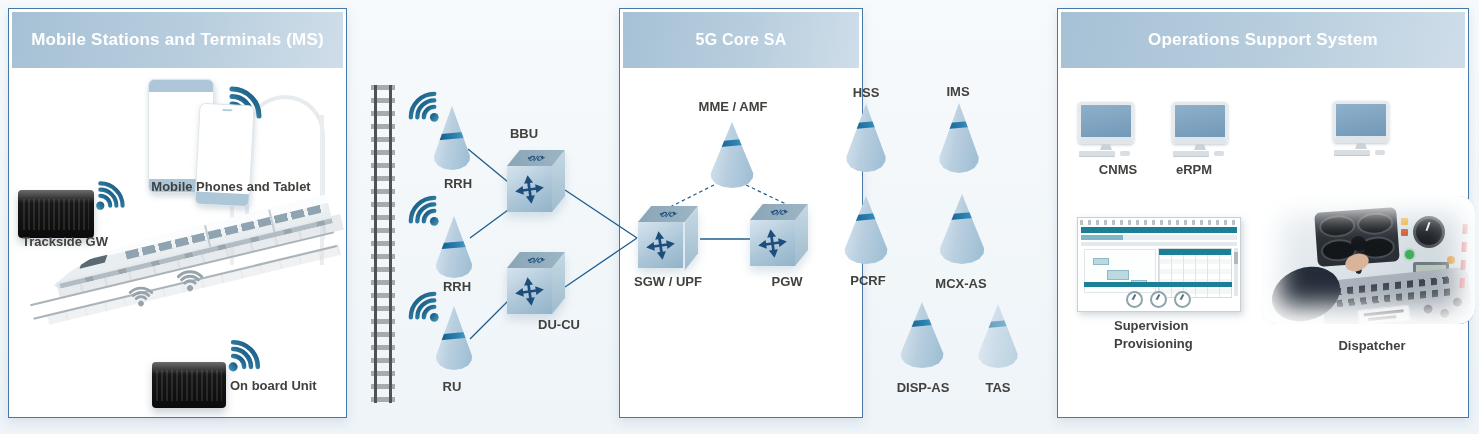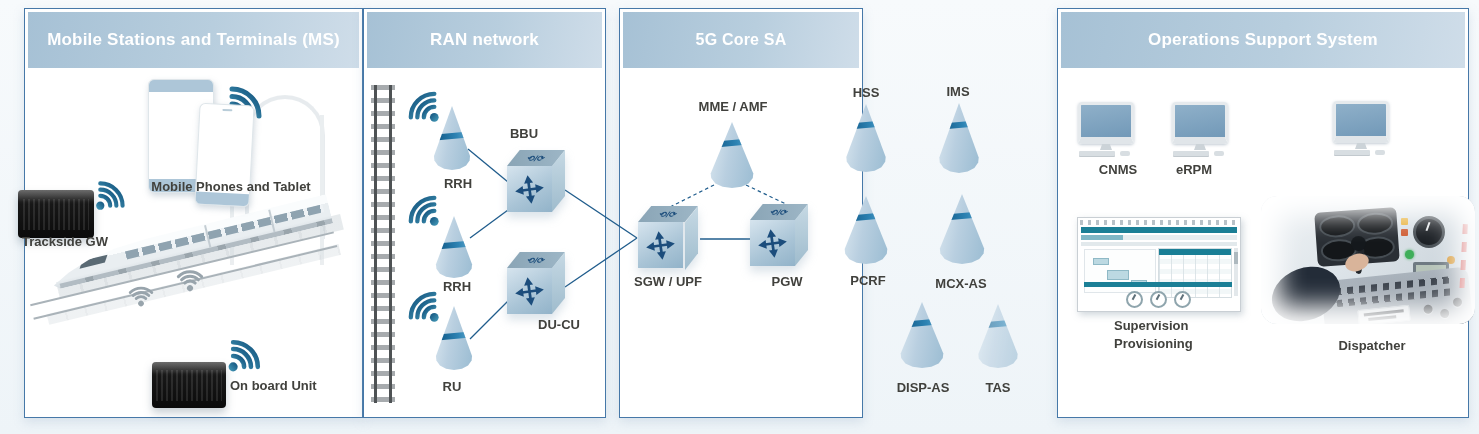--- a/index.html
+++ b/index.html
@@ -11,21 +11,21 @@
   #stage{
     position:relative;width:1479px;height:434px;overflow:hidden;
     background:linear-gradient(180deg,#f7fafc,#eef4f8);
   }
   
   .panel{
     position:absolute;top:8px;height:410px;background:#ffffff;
     border:1px solid #4678a8;box-sizing:border-box;
     box-shadow:0 4px 10px rgba(140,165,190,.25);
   }
-  .panel-ms{left:24px;width:339px;}
+  .panel-ms{left:8px;width:339px;}
   .panel-ran{left:363px;width:243px;}
   .panel-core{left:619px;width:244px;}
   .panel-app{left:873px;width:171px;}
   .panel-oss{left:1057px;width:412px;}
   .panel-header{
     position:absolute;left:3px;right:3px;top:3px;height:56px;
     background:linear-gradient(100deg,#a6c1d5 0%,#b8cede 55%,#cfdde9 100%);
     color:#ffffff;font-weight:bold;font-size:17px;letter-spacing:.2px;
     display:flex;flex-direction:column;align-items:center;justify-content:center;
     text-align:center;line-height:1.25;
@@ -197,25 +197,20 @@
 </head>
 <body>
 
 <div id="stage">
 
   <div class="panel panel-ms">
     <div class="panel-header">
       <span>Mobile Stations and Terminals (MS)</span>
     </div>
   </div>
-  <div class="panel panel-ran">
-    <div class="panel-header">
-      <span>RAN network</span>
-    </div>
-  </div>
   <div class="panel panel-core">
     <div class="panel-header">
       <span class="t2">5G Core SA</span>
     </div>
   </div>
   <div class="panel panel-oss">
     <div class="panel-header">
       <span>Operations Support System</span>
     </div>
   </div>

